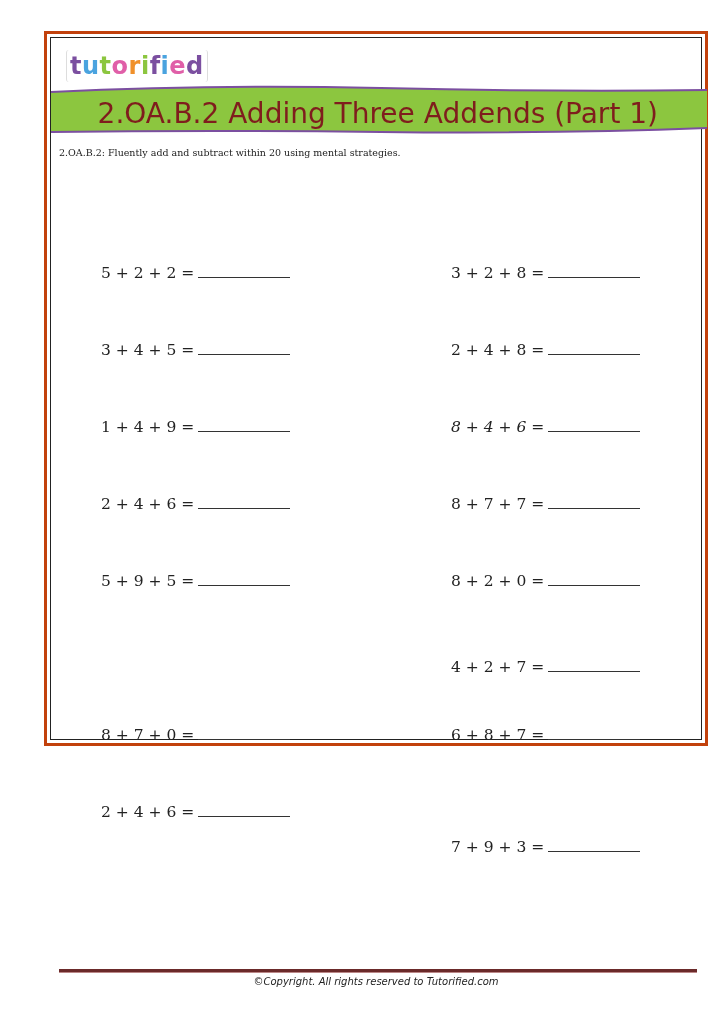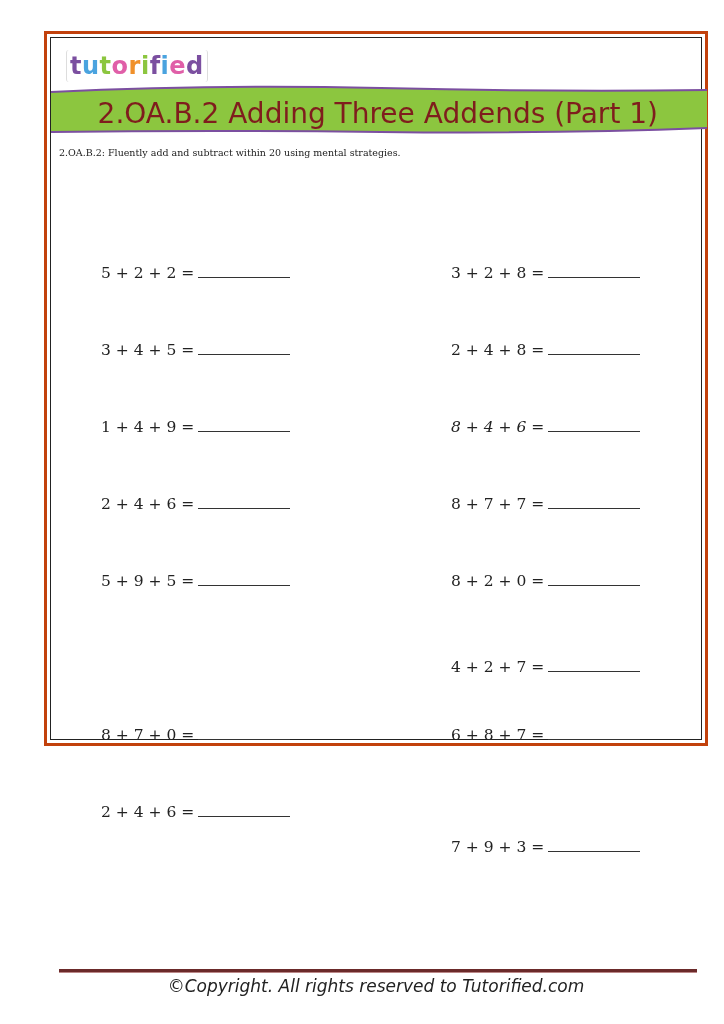--- a/index.html
+++ b/index.html
@@ -8,21 +8,21 @@
   .inner { position:absolute; left:3px; top:3px; right:3px; bottom:3px; border:1px solid #222; }
   .logo { position:absolute; left:15px; top:12px; height:32px; padding:0 3px; border-left:1px solid #ddd; border-right:1px solid #ddd; border-radius:3px; font-family:"DejaVu Sans", sans-serif; font-weight:bold; font-size:24px; letter-spacing:0.5px; line-height:32px; }
   .logo span { display:inline-block; }
   .banner { position:absolute; left:0; top:46px; width:100%; height:56px; }
   .banner svg { position:absolute; left:0; top:0; }
   .banner-title { position:absolute; right:43px; top:13px; color:#7f1d1d; font-family:"DejaVu Sans", sans-serif; font-size:28px; white-space:nowrap; }
   .standard { position:absolute; left:8px; top:109px; font-size:9.5px; color:#222; }
   .problem { position:absolute; font-family:"DejaVu Serif", serif; font-size:15.5px; color:#222; white-space:nowrap; }
   .problem .blank { display:inline-block; width:92px; border-bottom:1.5px solid #333; margin-left:4px; height:12px; vertical-align:baseline; }
   .footer-line { position:absolute; left:8px; right:4px; top:931px; height:3px; background:#6b2a2a; border-bottom:1px solid #b88; }
-  .footer-text { position:absolute; left:0; right:0; top:938px; text-align:center; font-family:"DejaVu Sans", sans-serif; font-style:italic; font-size:17px; color:#222; }
+  .footer-text { position:absolute; left:0; right:0; top:938px; text-align:center; font-family:"DejaVu Sans", sans-serif; font-style:italic; font-size:10px; color:#222; }
 </style>
 </head>
 <body>
 
 <div class="outer">
   <div class="inner">
 
     <div class="logo">
       <span style="color:#7b4fa0">t</span><span style="color:#4aa3df">u</span><span style="color:#8cc63f">t</span><span style="color:#e05fa8">o</span><span style="color:#f0902a">r</span><span style="color:#8cc63f">i</span><span style="color:#7b4fa0">f</span><span style="color:#4aa3df">i</span><span style="color:#e05fa8">e</span><span style="color:#7b4fa0">d</span>
     </div>

